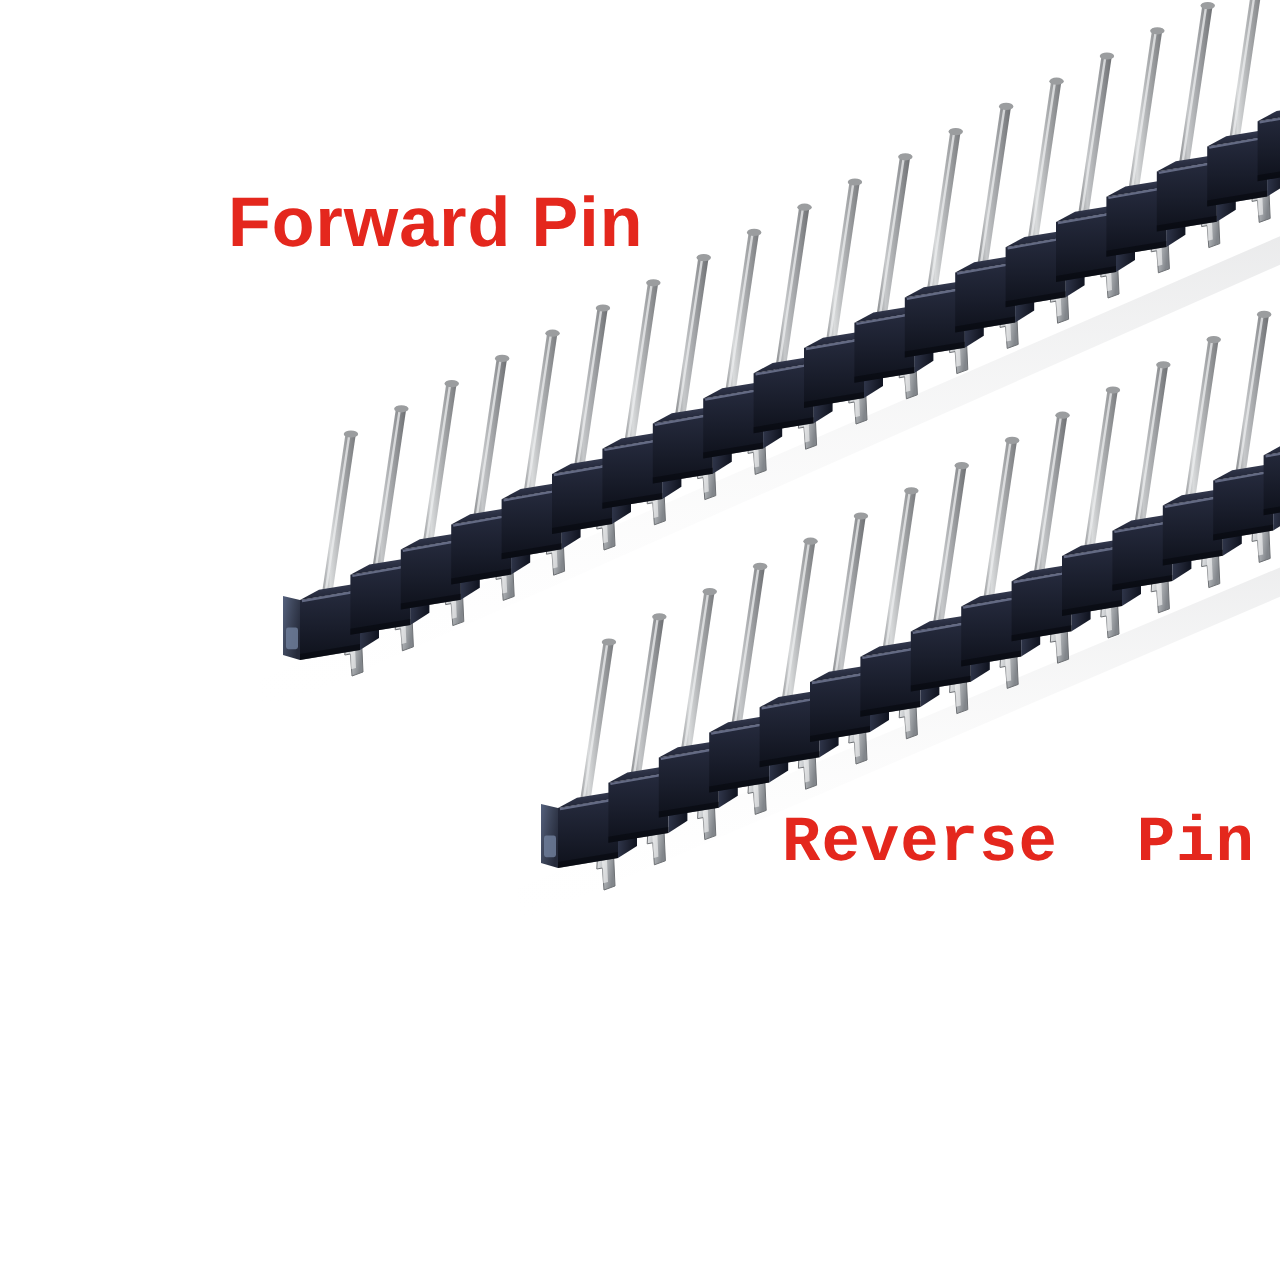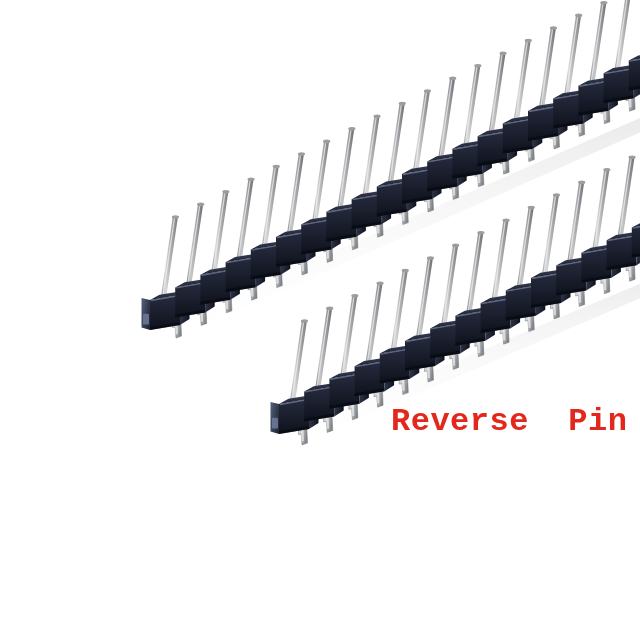--- a/index.html
+++ b/index.html
@@ -1531,16 +1531,17 @@
           L 686 210.66" stroke="#6e7690" stroke-width="1.1" fill="none" opacity="0.85"></path>
             <path d="M 657 245
           L 687 240.06
           L 687 237.06
           L 657 242 Z" fill="#05070d" opacity="0.55"></path>
           </g>
         </g>
     </g>
   </svg>
 
+  <div class="annotation" id="label-forward" style="color: rgb(228, 39, 29);">Forward Pin</div>
 
   <div class="annotation" id="label-reverse" style="color: rgb(228, 39, 29);">Reverse  Pin</div>
 
 </div>
 
 </body></html>

